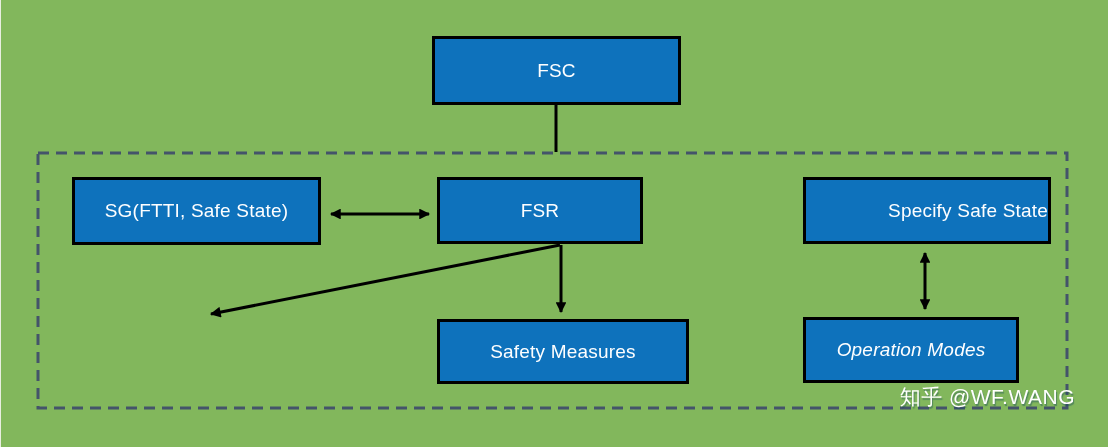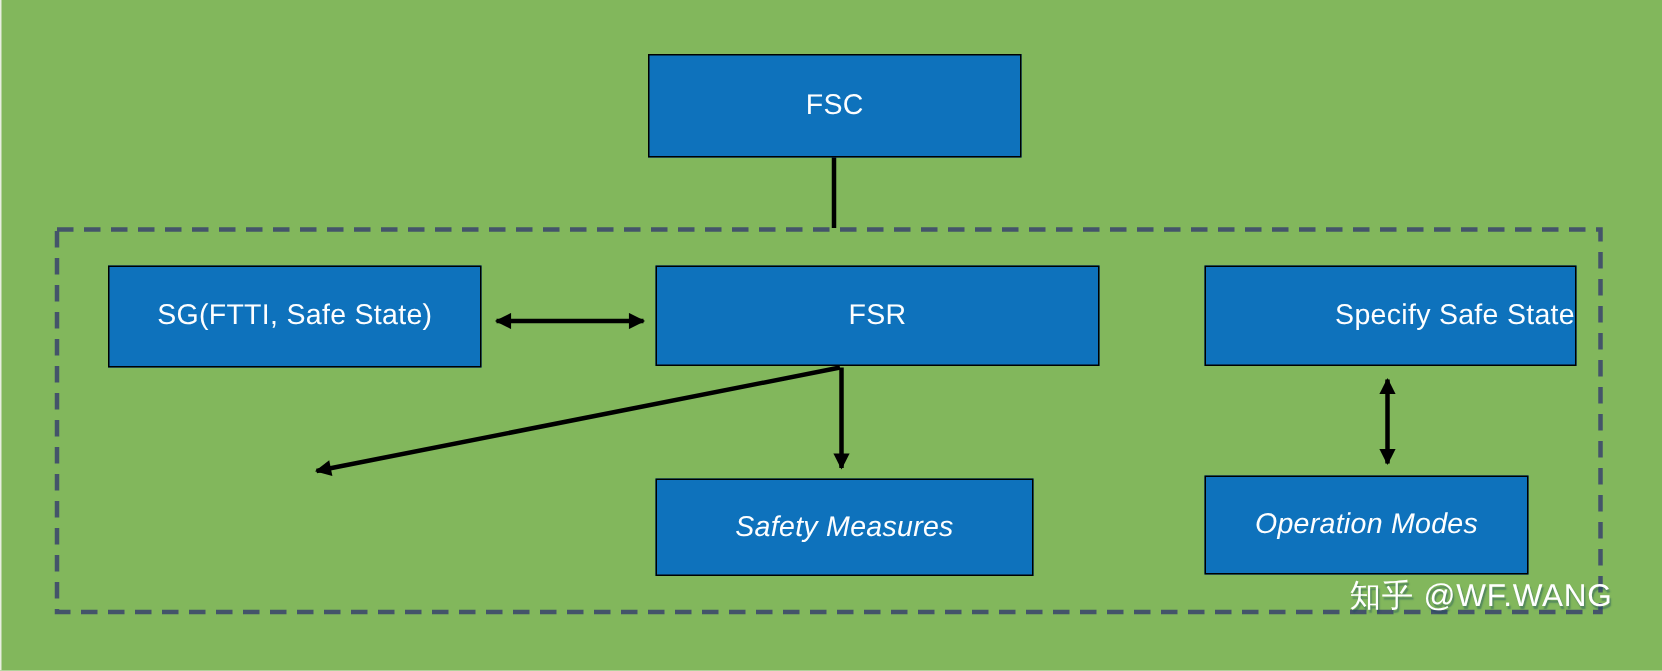--- a/index.html
+++ b/index.html
@@ -23,37 +23,37 @@
     position: absolute;
     left: 0;
     top: 0;
     width: 1108px;
     height: 447px;
     pointer-events: none;
   }
   .node {
     position: absolute;
     background: #0E72BC;
-    border: 1px solid #000000;
+    border: 3px solid #000000;
     box-sizing: border-box;
     display: flex;
     align-items: center;
     justify-content: center;
     text-align: center;
     color: #FDFEFF;
     font-size: 19px;
     line-height: 1.25;
     letter-spacing: 0.2px;
   }
   .node-fsc               { left: 431px; top: 36px;  width: 249px; height: 69px; }
   .node-sg                { left: 71px;  top: 177px; width: 249px; height: 68px; justify-content: center; }
-  .node-fsr               { left: 436px; top: 177px; width: 296px; height: 67px; }
+  .node-fsr               { left: 436px; top: 177px; width: 206px; height: 67px; }
   .node-specify           { left: 802px; top: 177px; width: 248px; height: 67px; justify-content: flex-end; }
   .node-preliminary       { left: 72px;  top: 317px; width: 246px; height: 66px; padding: 0 14px; }
-  .node-safety-measures   { left: 436px; top: 319px; width: 252px; height: 65px; font-style: italic; }
+  .node-safety-measures   { left: 436px; top: 319px; width: 252px; height: 65px; }
   .node-operation-modes   { left: 802px; top: 317px; width: 216px; height: 66px; font-style: italic; }
   .watermark {
     position: absolute;
     right: 34px;
     top: 383px;
     color: #FFFFFF;
     font-size: 21px;
     letter-spacing: 0.5px;
     white-space: nowrap;
     text-shadow: 1px 2px 1px rgba(23, 74, 94, 0.45);

